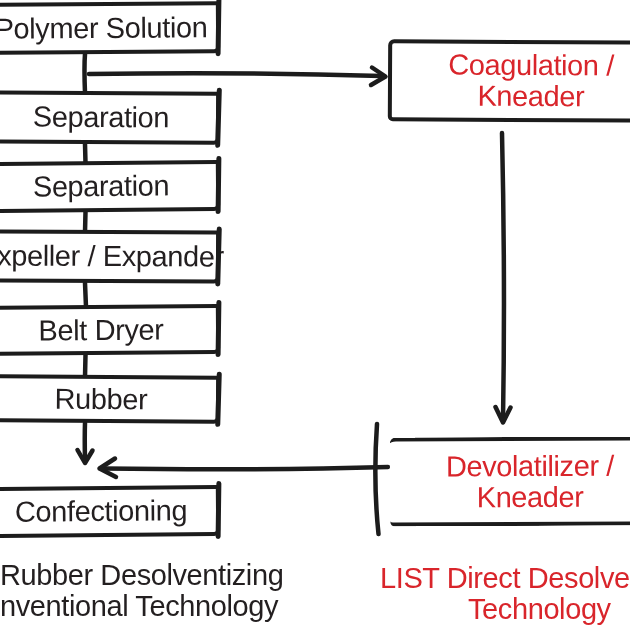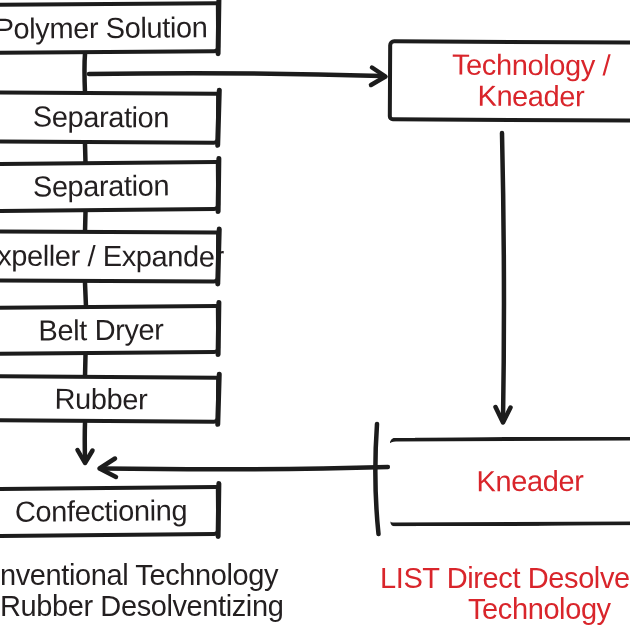--- a/index.html
+++ b/index.html
@@ -106,33 +106,34 @@
   </div>
   <div class="node left n6">
     <span>Rubber</span>
   </div>
   <div class="node left n7">
     <span>Confectioning</span>
   </div>
 
   <div class="node right r1">
     <div>
-      <span>Technology /</span>
+      <span>Coagulation /</span>
       <span>Kneader</span>
     </div>
   </div>
   <div class="node right r2">
     <div>
+      <span>Devolatilizer /</span>
       <span>Kneader</span>
     </div>
   </div>
 
   <div class="caption caption-left">
+    <div>Rubber Desolventizing</div>
     <div>nventional Technology</div>
-    <div>Rubber Desolventizing</div>
   </div>
 
   <div class="caption caption-right">
     <div class="l1">LIST Direct Desolventizing</div>
     <div class="l2">Technology</div>
   </div>
 
 </div>
 
 </body></html>

